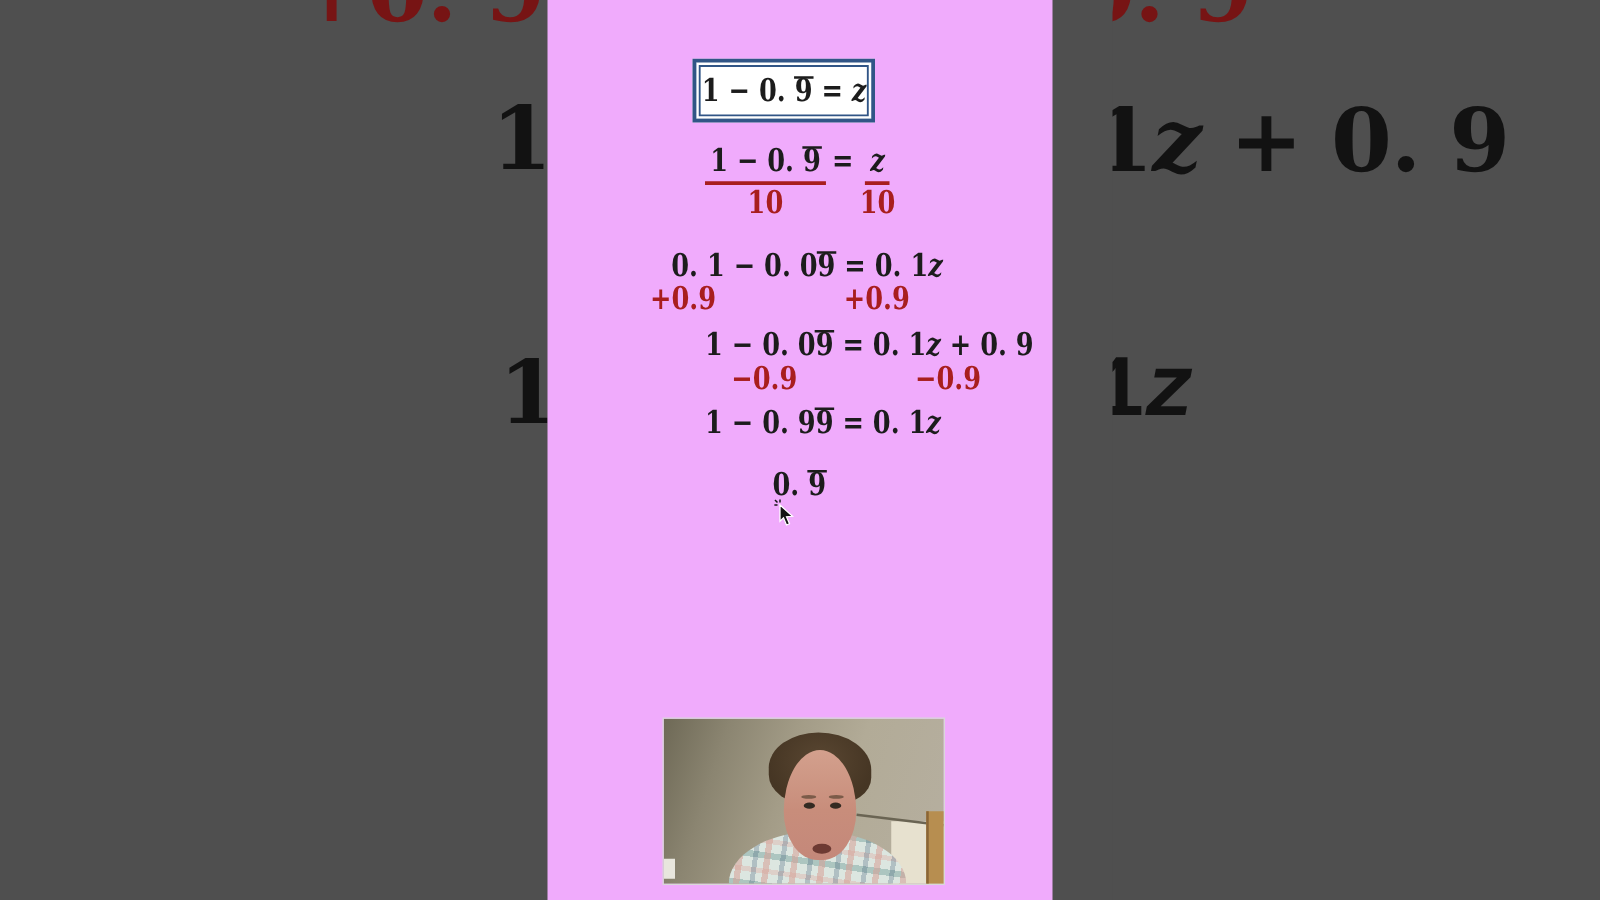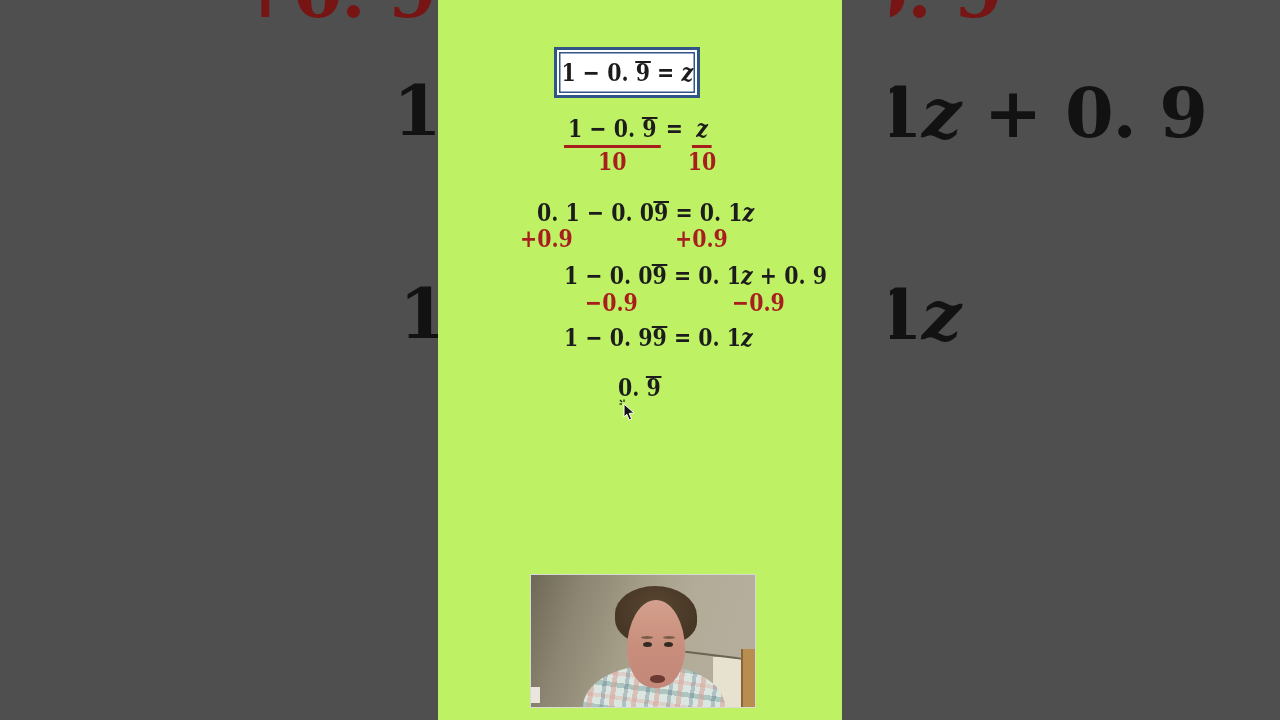--- a/index.html
+++ b/index.html
@@ -13,25 +13,25 @@
   .bg-text{position:absolute;font-weight:bold;white-space:nowrap;
            font-size:70px;line-height:70px;letter-spacing:-1px;}
   .bg-black{color:#121212;}
   .bg-red{color:#771414;}
   .l-partial{left:236px;top:-42px;}
   .l-upper{left:393px;top:76px;}
   .l-lower{left:399px;top:279px;}
   .r-partial{left:-88px;top:-42px;}
   .r-line1{left:-16px;top:78px;}
   .r-line2{left:97px;top:154px;}
-  .r-line3{left:-16px;top:280px;}
+  .r-line3{left:-16px;top:280px;font-family:Liberation Mono, monospace;}
   .bg-text i{font-style:italic;}
 
   
-  .slide{position:absolute;left:438px;top:0;width:404px;height:720px;background:#bef264;}
+  .slide{position:absolute;left:438px;top:0;width:404px;height:720px;background:#f0abfc;}
 
   .eq{position:absolute;white-space:nowrap;color:#1C1C1C;font-weight:bold;
       font-size:25px;line-height:30px;transform:scaleX(.82);transform-origin:0 50%;}
   .eq i{font-style:italic;}
   .red{color:#A81E1E;}
 
   
   .ov{position:relative;}
   .ov::before{content:"";position:absolute;left:-1px;right:-1px;top:3px;
               border-top:2.5px solid currentColor;}

